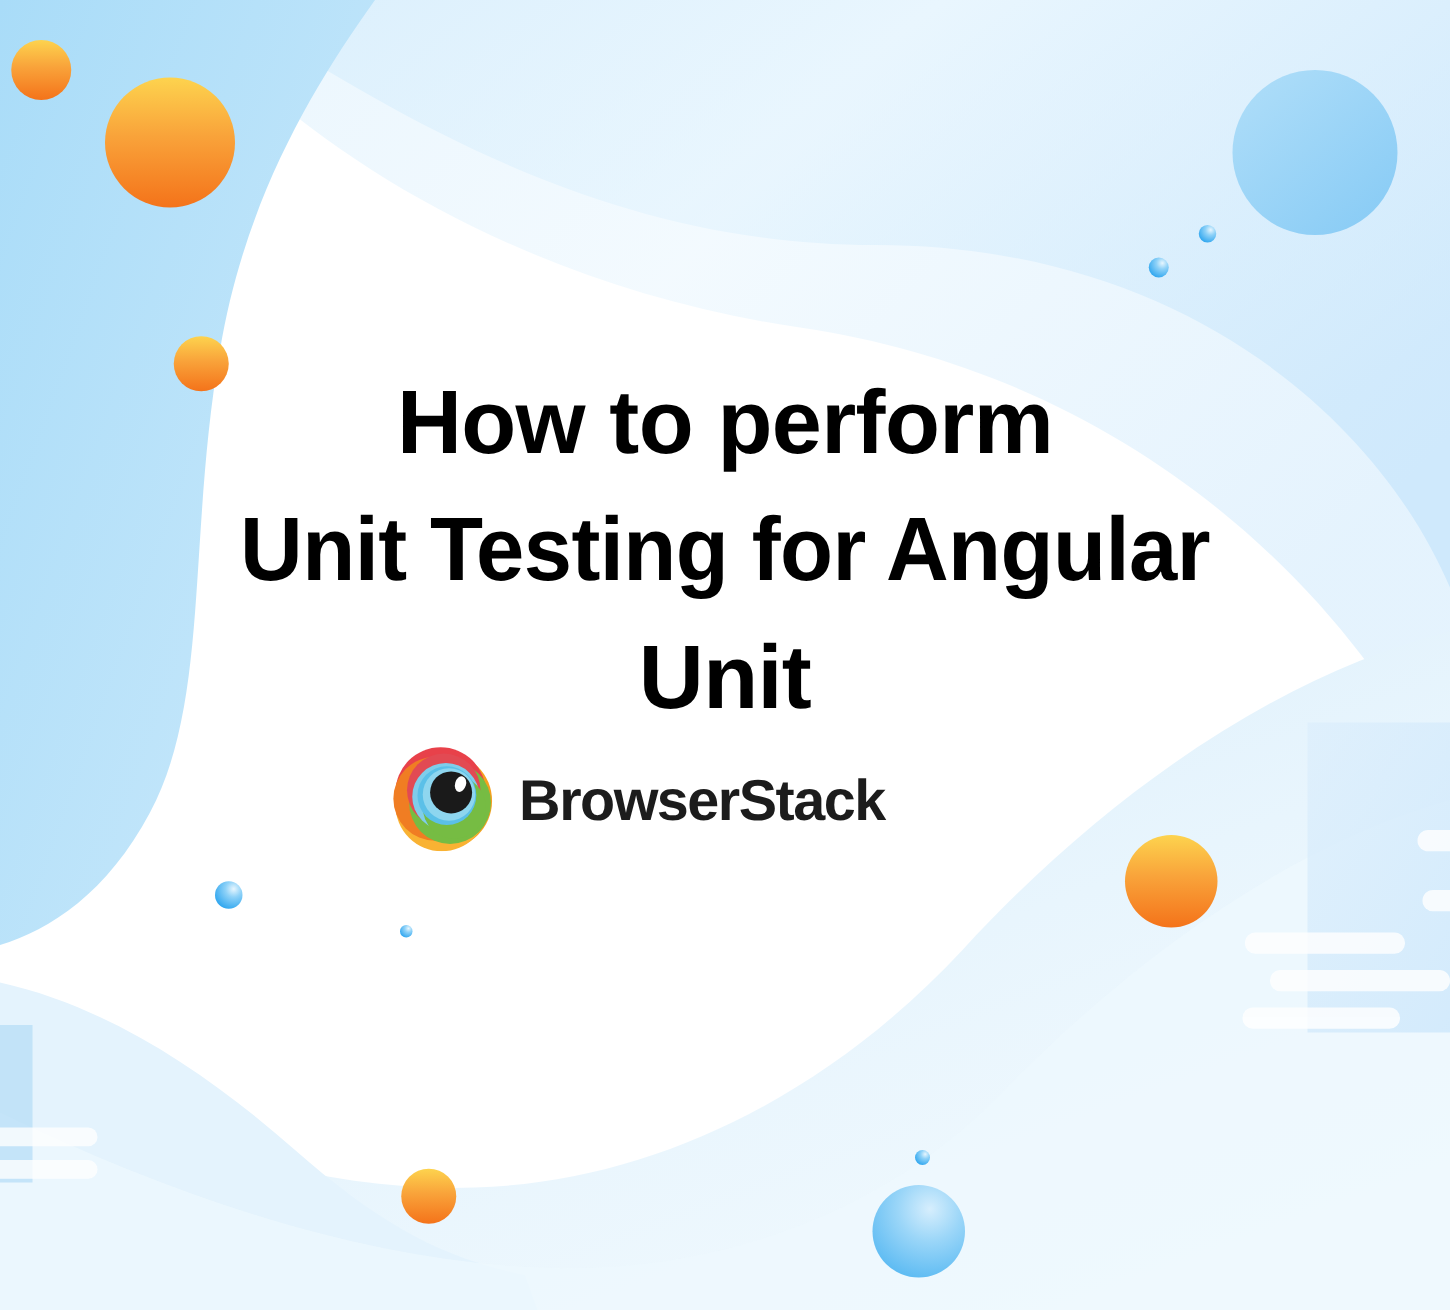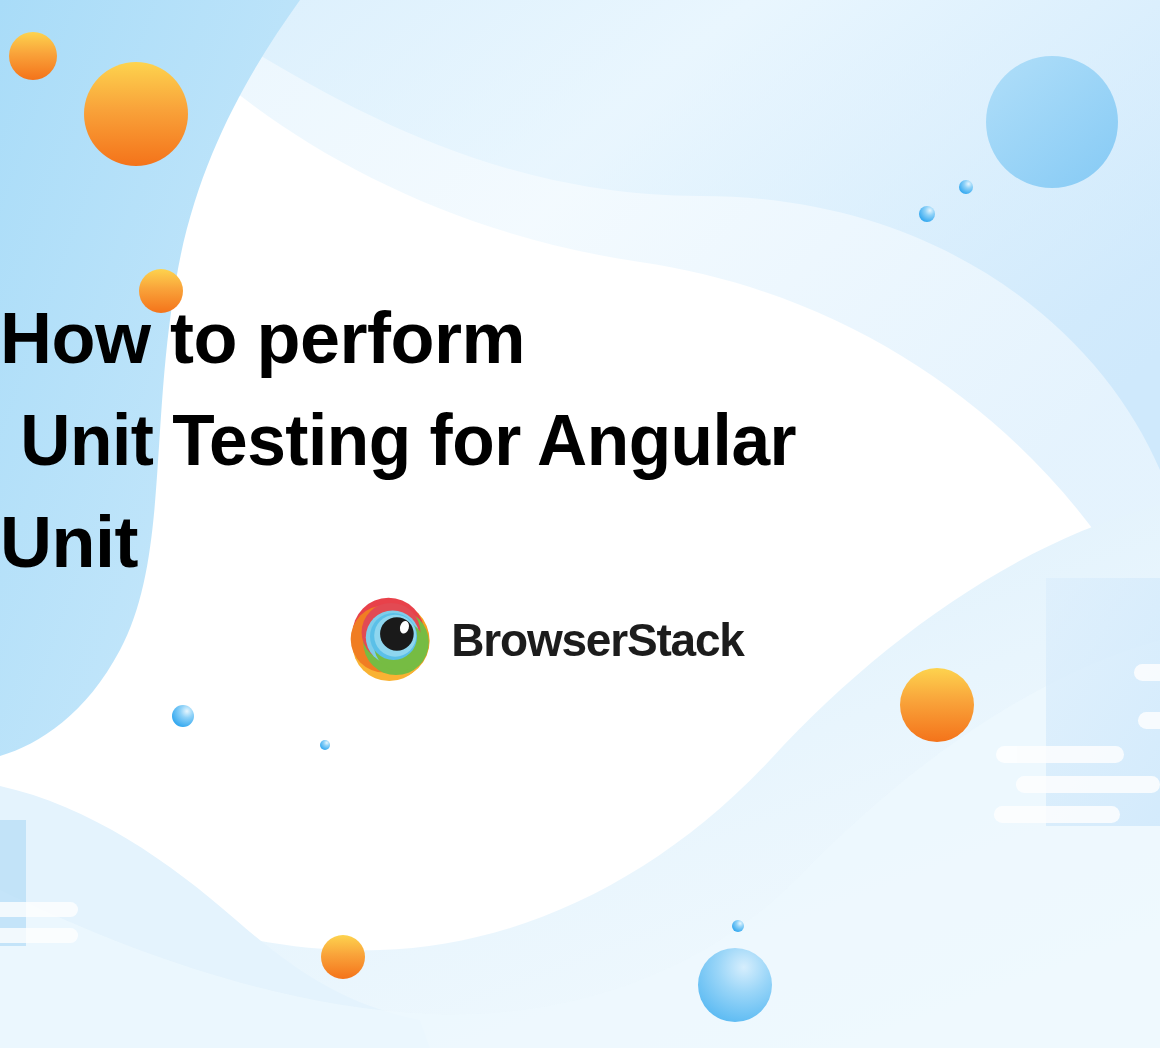--- a/index.html
+++ b/index.html
@@ -43,20 +43,21 @@
     justify-content: flex-start;
   }
 
   #headline {
     margin: 0;
     padding: 0;
     position: absolute;
     top: 287px;
     left: 0;
     width: 1160px;
+    text-align: center;
     color: #000000;
     font-weight: 700;
     font-size: 72px;
     line-height: 102px;
     letter-spacing: -0.5px;
   }
   #headline .line {
     display: block;
     white-space: nowrap;
   }
@@ -67,21 +68,20 @@
   
   #logo-lockup {
     position: absolute;
     top: 597px;
     left: 0;
     width: 1021px;
     display: flex;
     align-items: center;
     justify-content: center;
     gap: 18px;
-    padding-left: 36px;
   }
   #logo-mark {
     width: 84px;
     height: 84px;
     display: block;
     flex: 0 0 auto;
   }
   #logo-wordmark {
     font-size: 46px;
     font-weight: 700;

